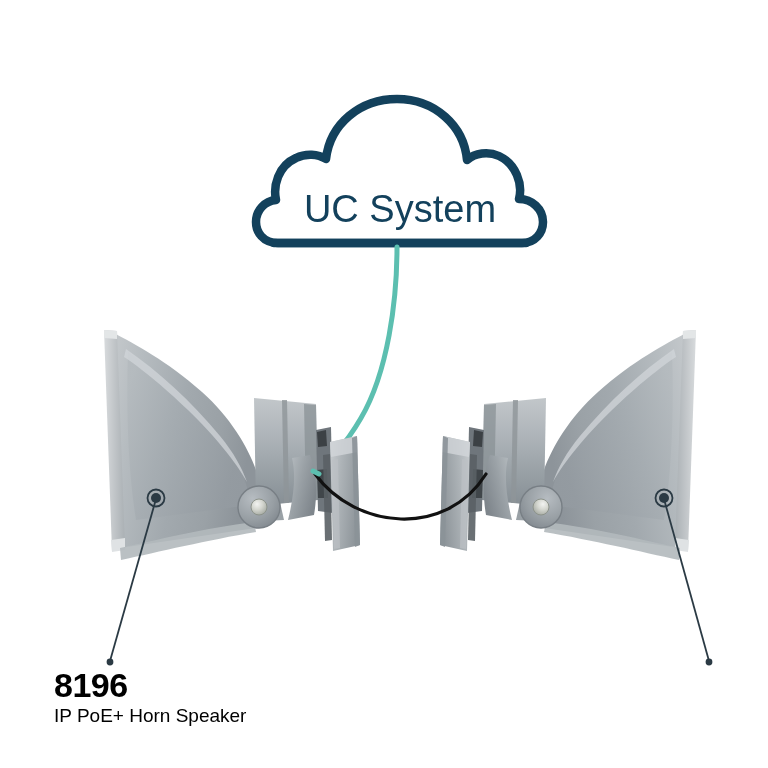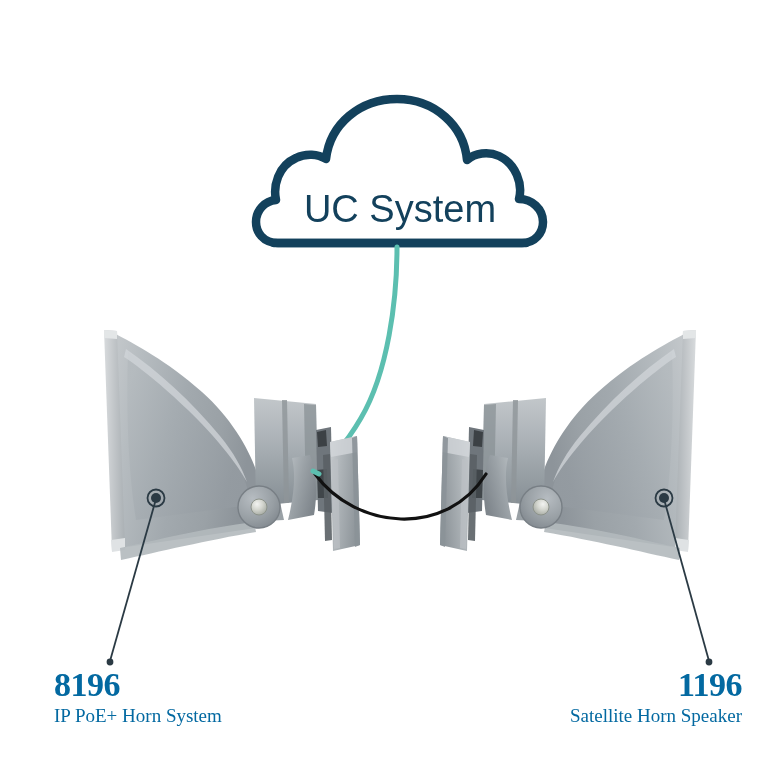--- a/index.html
+++ b/index.html
@@ -24,22 +24,21 @@
   }
   #scene {
     position: absolute;
     left: 0;
     top: 0;
     width: 768px;
     height: 768px;
   }
   .label-block {
     position: absolute;
-    color: #0369a1;
-    font-family: Liberation Serif, serif;
+    color: #000000;
   }
   .label-num {
     font-size: 34px;
     font-weight: bold;
     letter-spacing: -0.5px;
     line-height: 38px;
   }
   .label-desc {
     font-size: 19px;
     font-weight: normal;
@@ -215,21 +214,17 @@
     <g>
       <line x1="648" y1="499" x2="693" y2="661" stroke="#2b3a44" stroke-width="1.8"></line>
       <circle cx="648" cy="498" r="8.5" fill="none" stroke="#2b3a44" stroke-width="1.8"></circle>
       <circle cx="648" cy="498" r="5" fill="#2b3a44"></circle>
       <circle cx="693" cy="662" r="3.4" fill="#2b3a44"></circle>
     </g>
   </svg>
 
   <div class="label-block" id="label-left">
     <div class="label-num">8196</div>
-    <div class="label-desc">IP PoE+ Horn System</div>
+    <div class="label-desc">IP PoE+ Horn Speaker</div>
   </div>
 
-  <div class="label-block" id="label-right">
-    <div class="label-num">1196</div>
-    <div class="label-desc">Satellite Horn Speaker</div>
-  </div>
 
 </div>
 
 </body></html>

